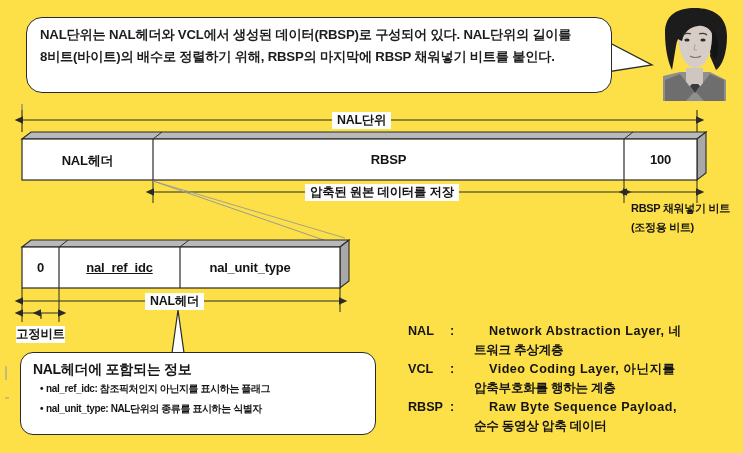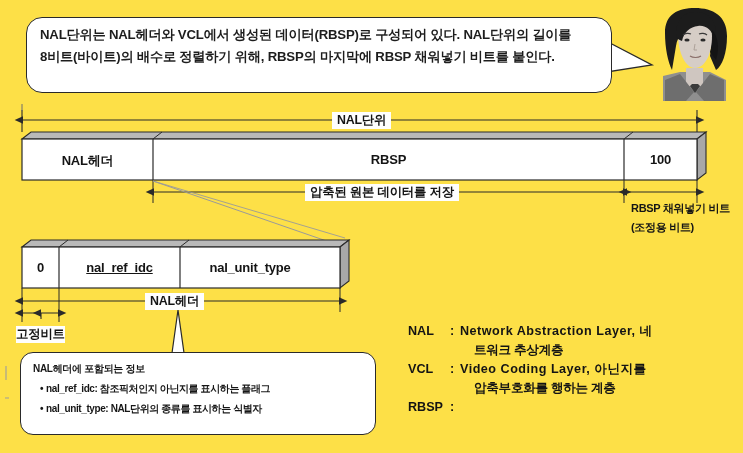--- a/index.html
+++ b/index.html
@@ -106,21 +106,21 @@
     z-index: 3;
   }
   .callout-inner {
     position: absolute;
     left: 33px;
     top: 359px;
     width: 336px;
     z-index: 4;
   }
   .callout-title {
-    font-size: 10px;
+    font-size: 14px;
     font-weight: 700;
     letter-spacing: -0.3px;
     line-height: 20px;
     color: #161616;
   }
   .callout-item {
     font-size: 10px;
     font-weight: 700;
     letter-spacing: -0.4px;
     line-height: 20px;
@@ -165,21 +165,21 @@
   }
   .legend-def {
     flex: 1 1 auto;
     font-size: 12.6px;
     font-weight: 600;
     line-height: 18.5px;
     letter-spacing: -0.1px;
     color: #141414;
     word-break: keep-all;
   }
-  .legend-def .eng { letter-spacing: 0.5px; }
+  .legend-def .eng { letter-spacing: 0.5px; margin-left: 29px; }
   .legend-def .kor2 { display: block; padding-left: 14px; letter-spacing: -0.3px; }
 </style>
 </head>
 <body>
 
 <div id="page">
 
   <svg class="svg-layer" viewBox="0 0 743 453">
     <defs>
       <marker id="arrL" markerWidth="9" markerHeight="8" refX="8" refY="4" orient="auto">
@@ -342,16 +342,20 @@
       <span class="legend-abbr">VCL</span>
       <span class="legend-colon">:</span>
       <span class="legend-def">
         <span class="eng">Video Coding Layer, 아닌지를</span>
         <span class="kor2">압축부호화를 행하는 계층</span>
       </span>
     </div>
     <div class="legend-row">
       <span class="legend-abbr">RBSP</span>
       <span class="legend-colon">:</span>
+      <span class="legend-def">
+        <span class="eng">Raw Byte Sequence Payload,</span>
+        <span class="kor2">순수 동영상 압축 데이터</span>
+      </span>
     </div>
   </div>
 
 </div>
 
 </body></html>

